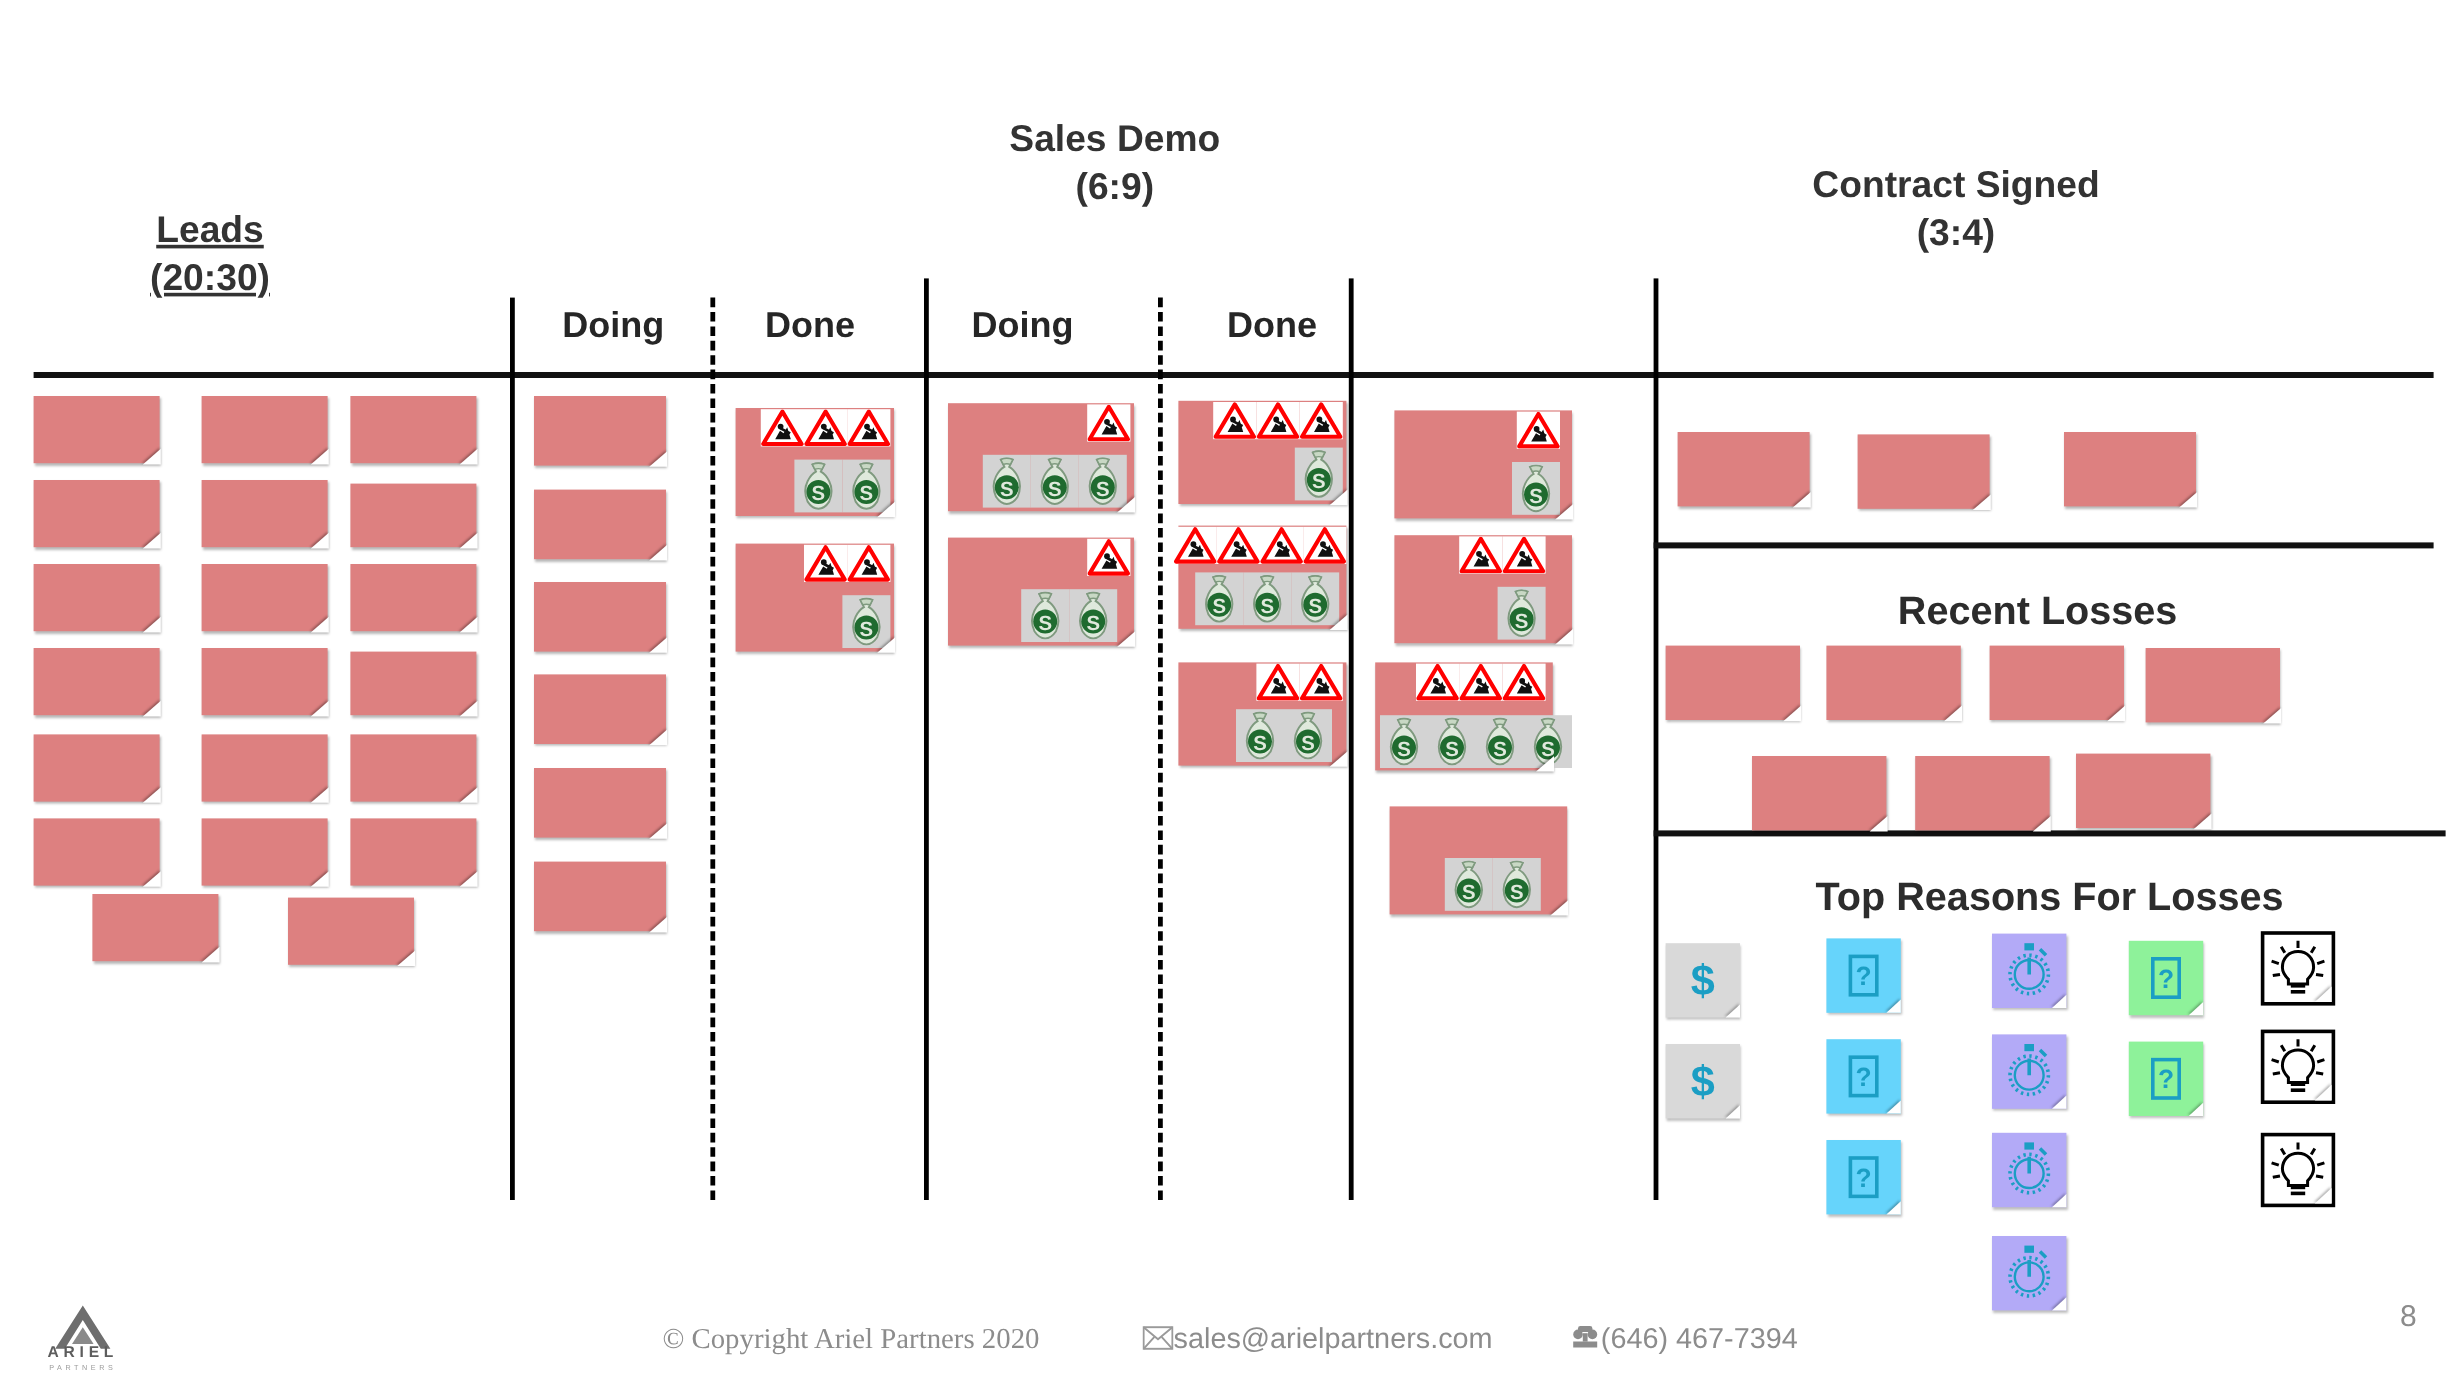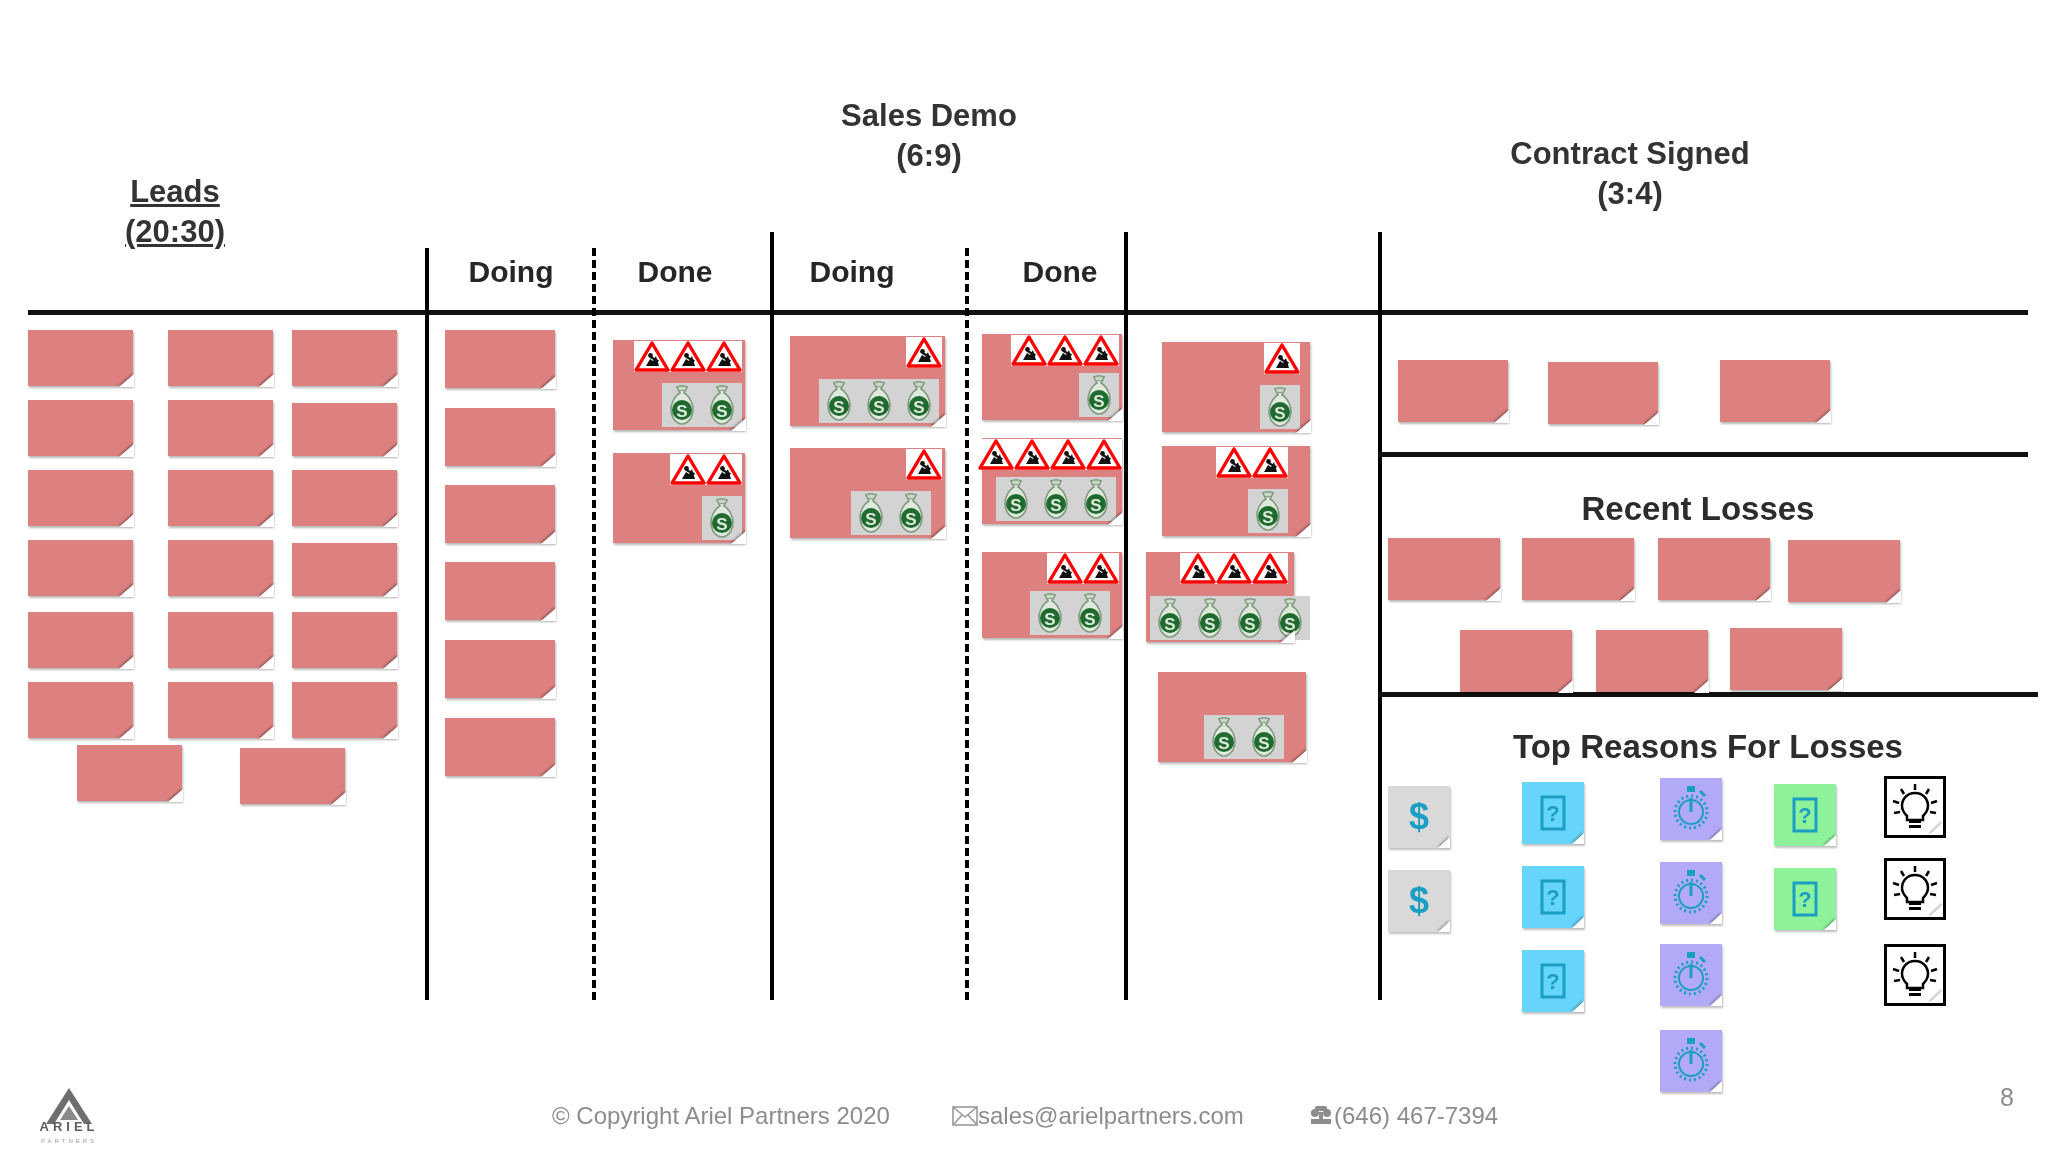--- a/index.html
+++ b/index.html
@@ -788,21 +788,21 @@
   <div class="footer">
     <div class="logo">
       <svg width="86" height="44" viewBox="0 0 86 44" style="position:absolute;left:0;top:-4px;">
         <path d="M43 4 L66 40 L58 40 L43 16 L28 40 L20 40 Z" fill="#6e6e6e"></path>
         <path d="M43 22 L52 36 L34 36 Z" fill="#8a8a8a"></path>
       </svg>
       <div class="logo-word">ARIEL</div>
       <div class="logo-sub">PARTNERS</div>
     </div>
 
-    <div class="footer-text" style="left:552px; bottom:22px;">© Copyright Ariel Partners 2020</div>
+    <div class="footer-text" style="left:552px; bottom:22px;font-family:Liberation Serif, serif;">© Copyright Ariel Partners 2020</div>
 
     <span style="position:absolute; left:952px; bottom:22px;">
       <svg width="26" height="20" viewBox="0 0 26 20">
           <rect x="1" y="1" width="24" height="18" fill="none" stroke="#9a9a9a" stroke-width="1.6"></rect>
           <path d="M1 1 L13 11 L25 1" fill="none" stroke="#9a9a9a" stroke-width="1.6"></path>
           <path d="M1 19 L10 9 M25 19 L16 9" fill="none" stroke="#9a9a9a" stroke-width="1.6"></path>
         </svg>
     </span>
     <div class="footer-text" style="left:978px; bottom:22px;">sales@arielpartners.com</div>
 

